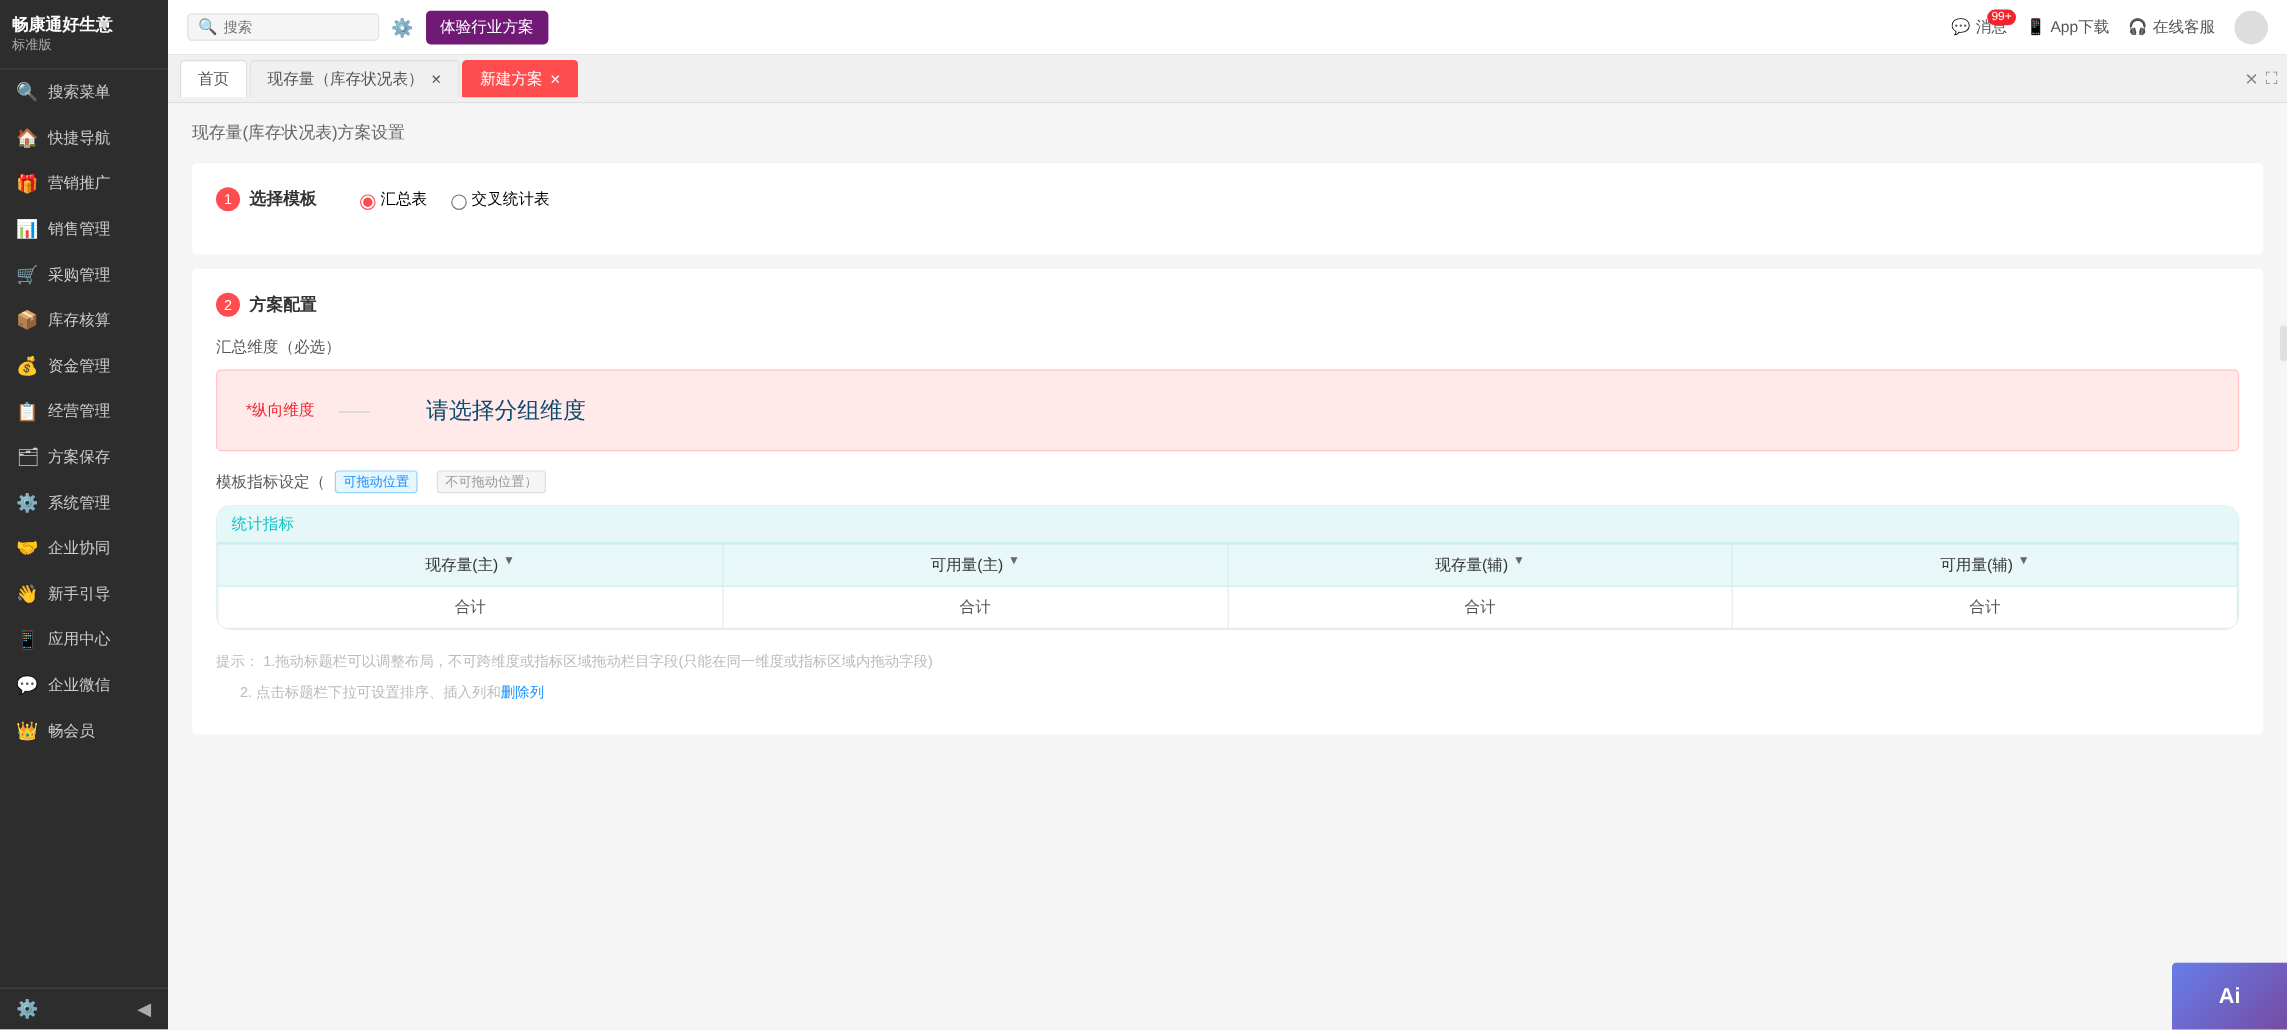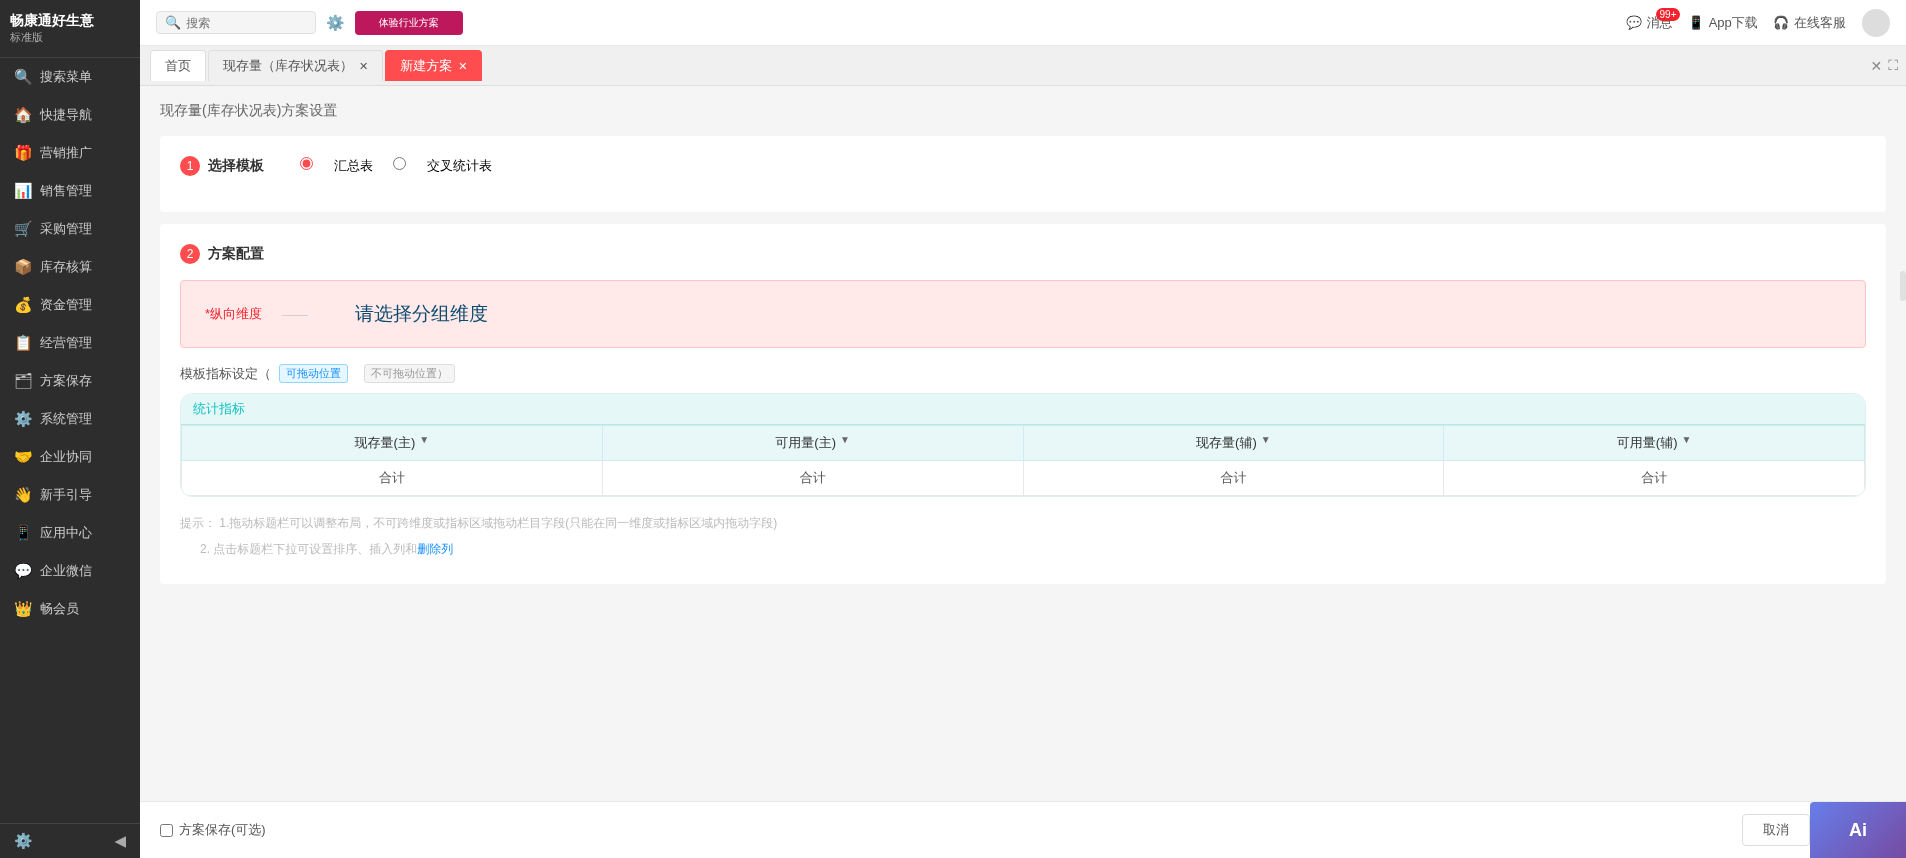--- a/index.html
+++ b/index.html
@@ -87,26 +87,26 @@
     .search-box input {
       border: none;
       background: transparent;
       outline: none;
       font-size: 12px;
       width: 120px;
       color: #999;
     }
     .settings-icon { color: #888; font-size: 15px; cursor: pointer; }
     .trial-btn {
-      background: #be185d;
+      background: #701a75;
       color: #fff;
       border: none;
       border-radius: 4px;
-      padding: 5px 24px;
-      font-size: 10px;
+      padding: 5px 12px;
+      font-size: 13px;
       cursor: pointer;
     }
 
     .top-bar-right {
       display: flex;
       align-items: center;
       gap: 16px;
       font-size: 13px;
       color: #555;
     }
@@ -213,22 +213,22 @@
     }
 
     .template-options {
       display: flex;
       align-items: center;
       gap: 20px;
       margin-left: 28px;
     }
     .radio-option {
       display: flex;
-      align-items: flex-start;
-      gap: 21px;
+      align-items: flex-end;
+      gap: 4px;
       cursor: pointer;
     }
     .radio-option input[type="radio"] { accent-color: #ff4d4f; }
 
     
     .config-section { }
     .subsection-label {
       font-size: 13px;
       color: #555;
       margin-bottom: 10px;
@@ -563,20 +563,21 @@
         </div>
       </div>
     </div>
 
     <div class="section-card config-section">
       <div class="section-header">
         <div class="section-number">2</div>
         <div class="section-title">方案配置</div>
       </div>
 
+      <div class="subsection-label">汇总维度（必选）</div>
 
       <div class="dimension-box">
         <div class="dimension-row">
           <span class="dimension-label">*纵向维度</span>
           <span style="color:#ccc; margin: 0 8px;">——</span>
           <span class="dimension-placeholder">请选择分组维度</span>
         </div>
       </div>
 
       <div class="indicator-settings">
@@ -639,25 +640,15 @@
           <span>&nbsp;&nbsp;&nbsp;&nbsp;&nbsp;&nbsp;2. 点击标题栏下拉可设置排序、插入列和</span><a>删除列</a>
         </div>
       </div>
     </div>
 
     <div style="position: absolute; right: 0; top: 200px;">
       <div class="resize-handle"></div>
     </div>
   </div>
 
-  <div class="bottom-bar">
-    <div class="save-option">
-      <input type="checkbox" style="">
-      <span>方案保存(可选)</span>
-    </div>
-    <div class="bottom-actions">
-      <button class="btn-cancel">取消</button>
-      <button class="btn-query">查询</button>
-    </div>
-  </div>
 </div>
 
 <div class="ai-float-btn">Ai</div>
 
 </body></html>

